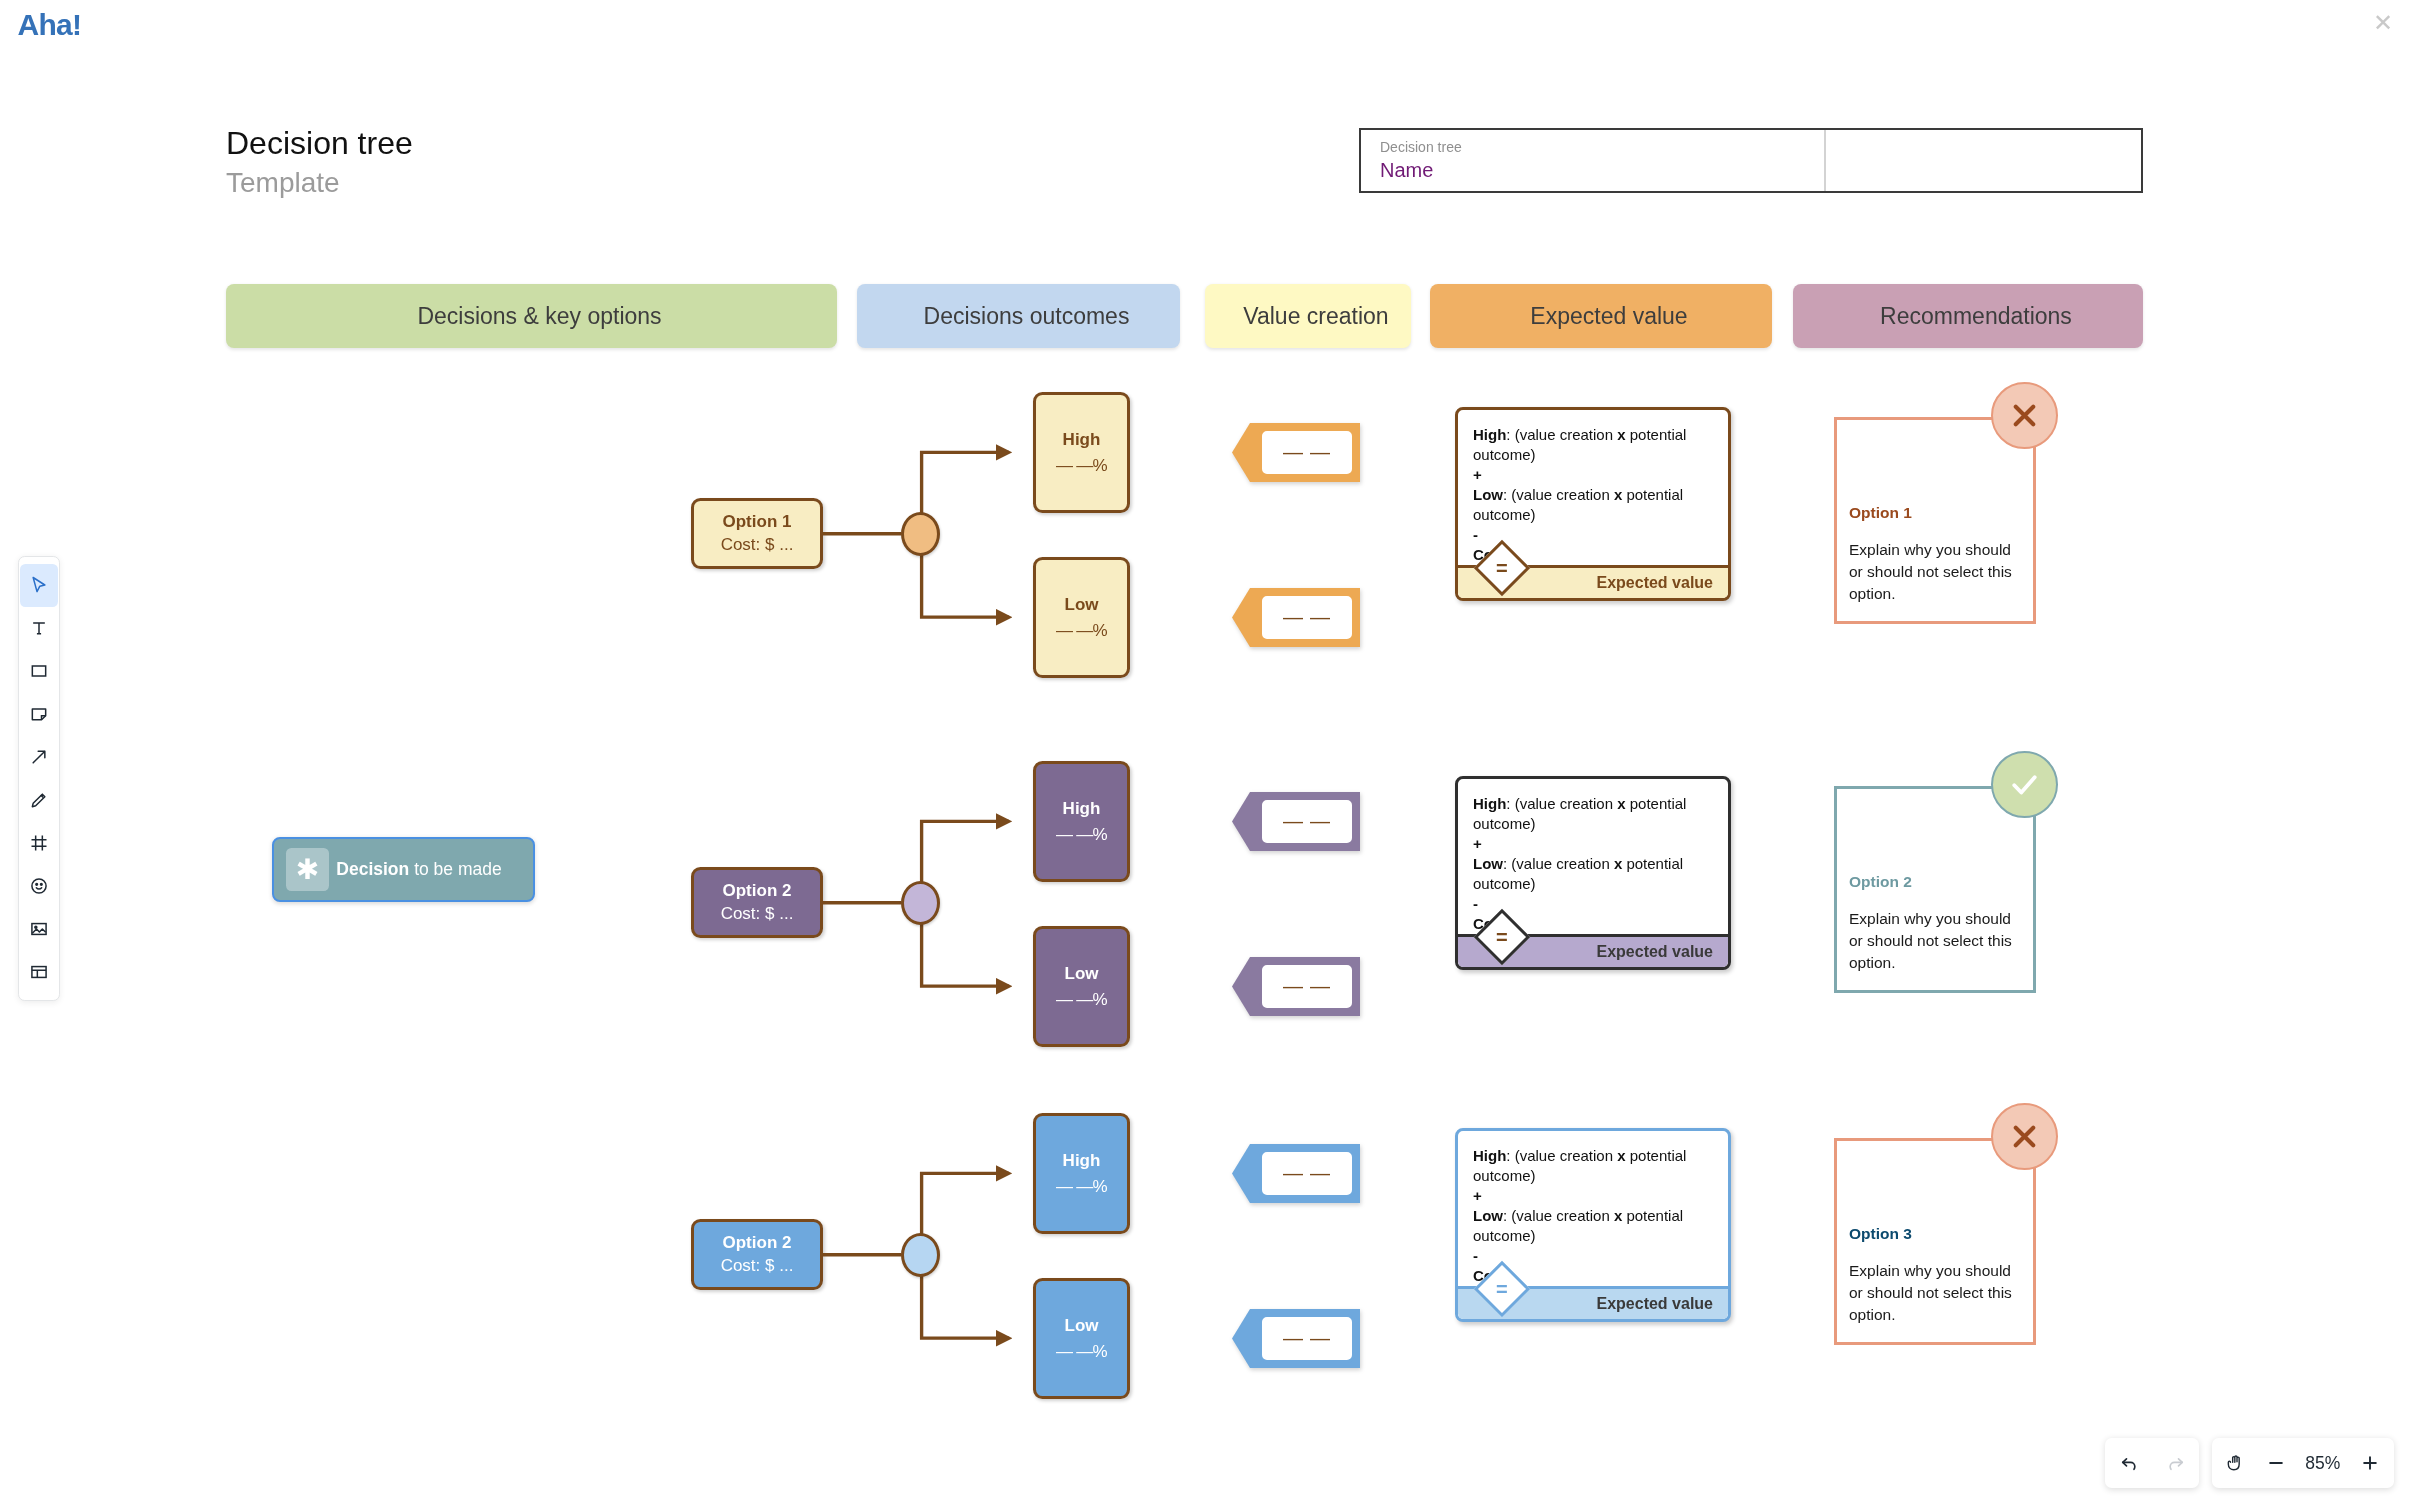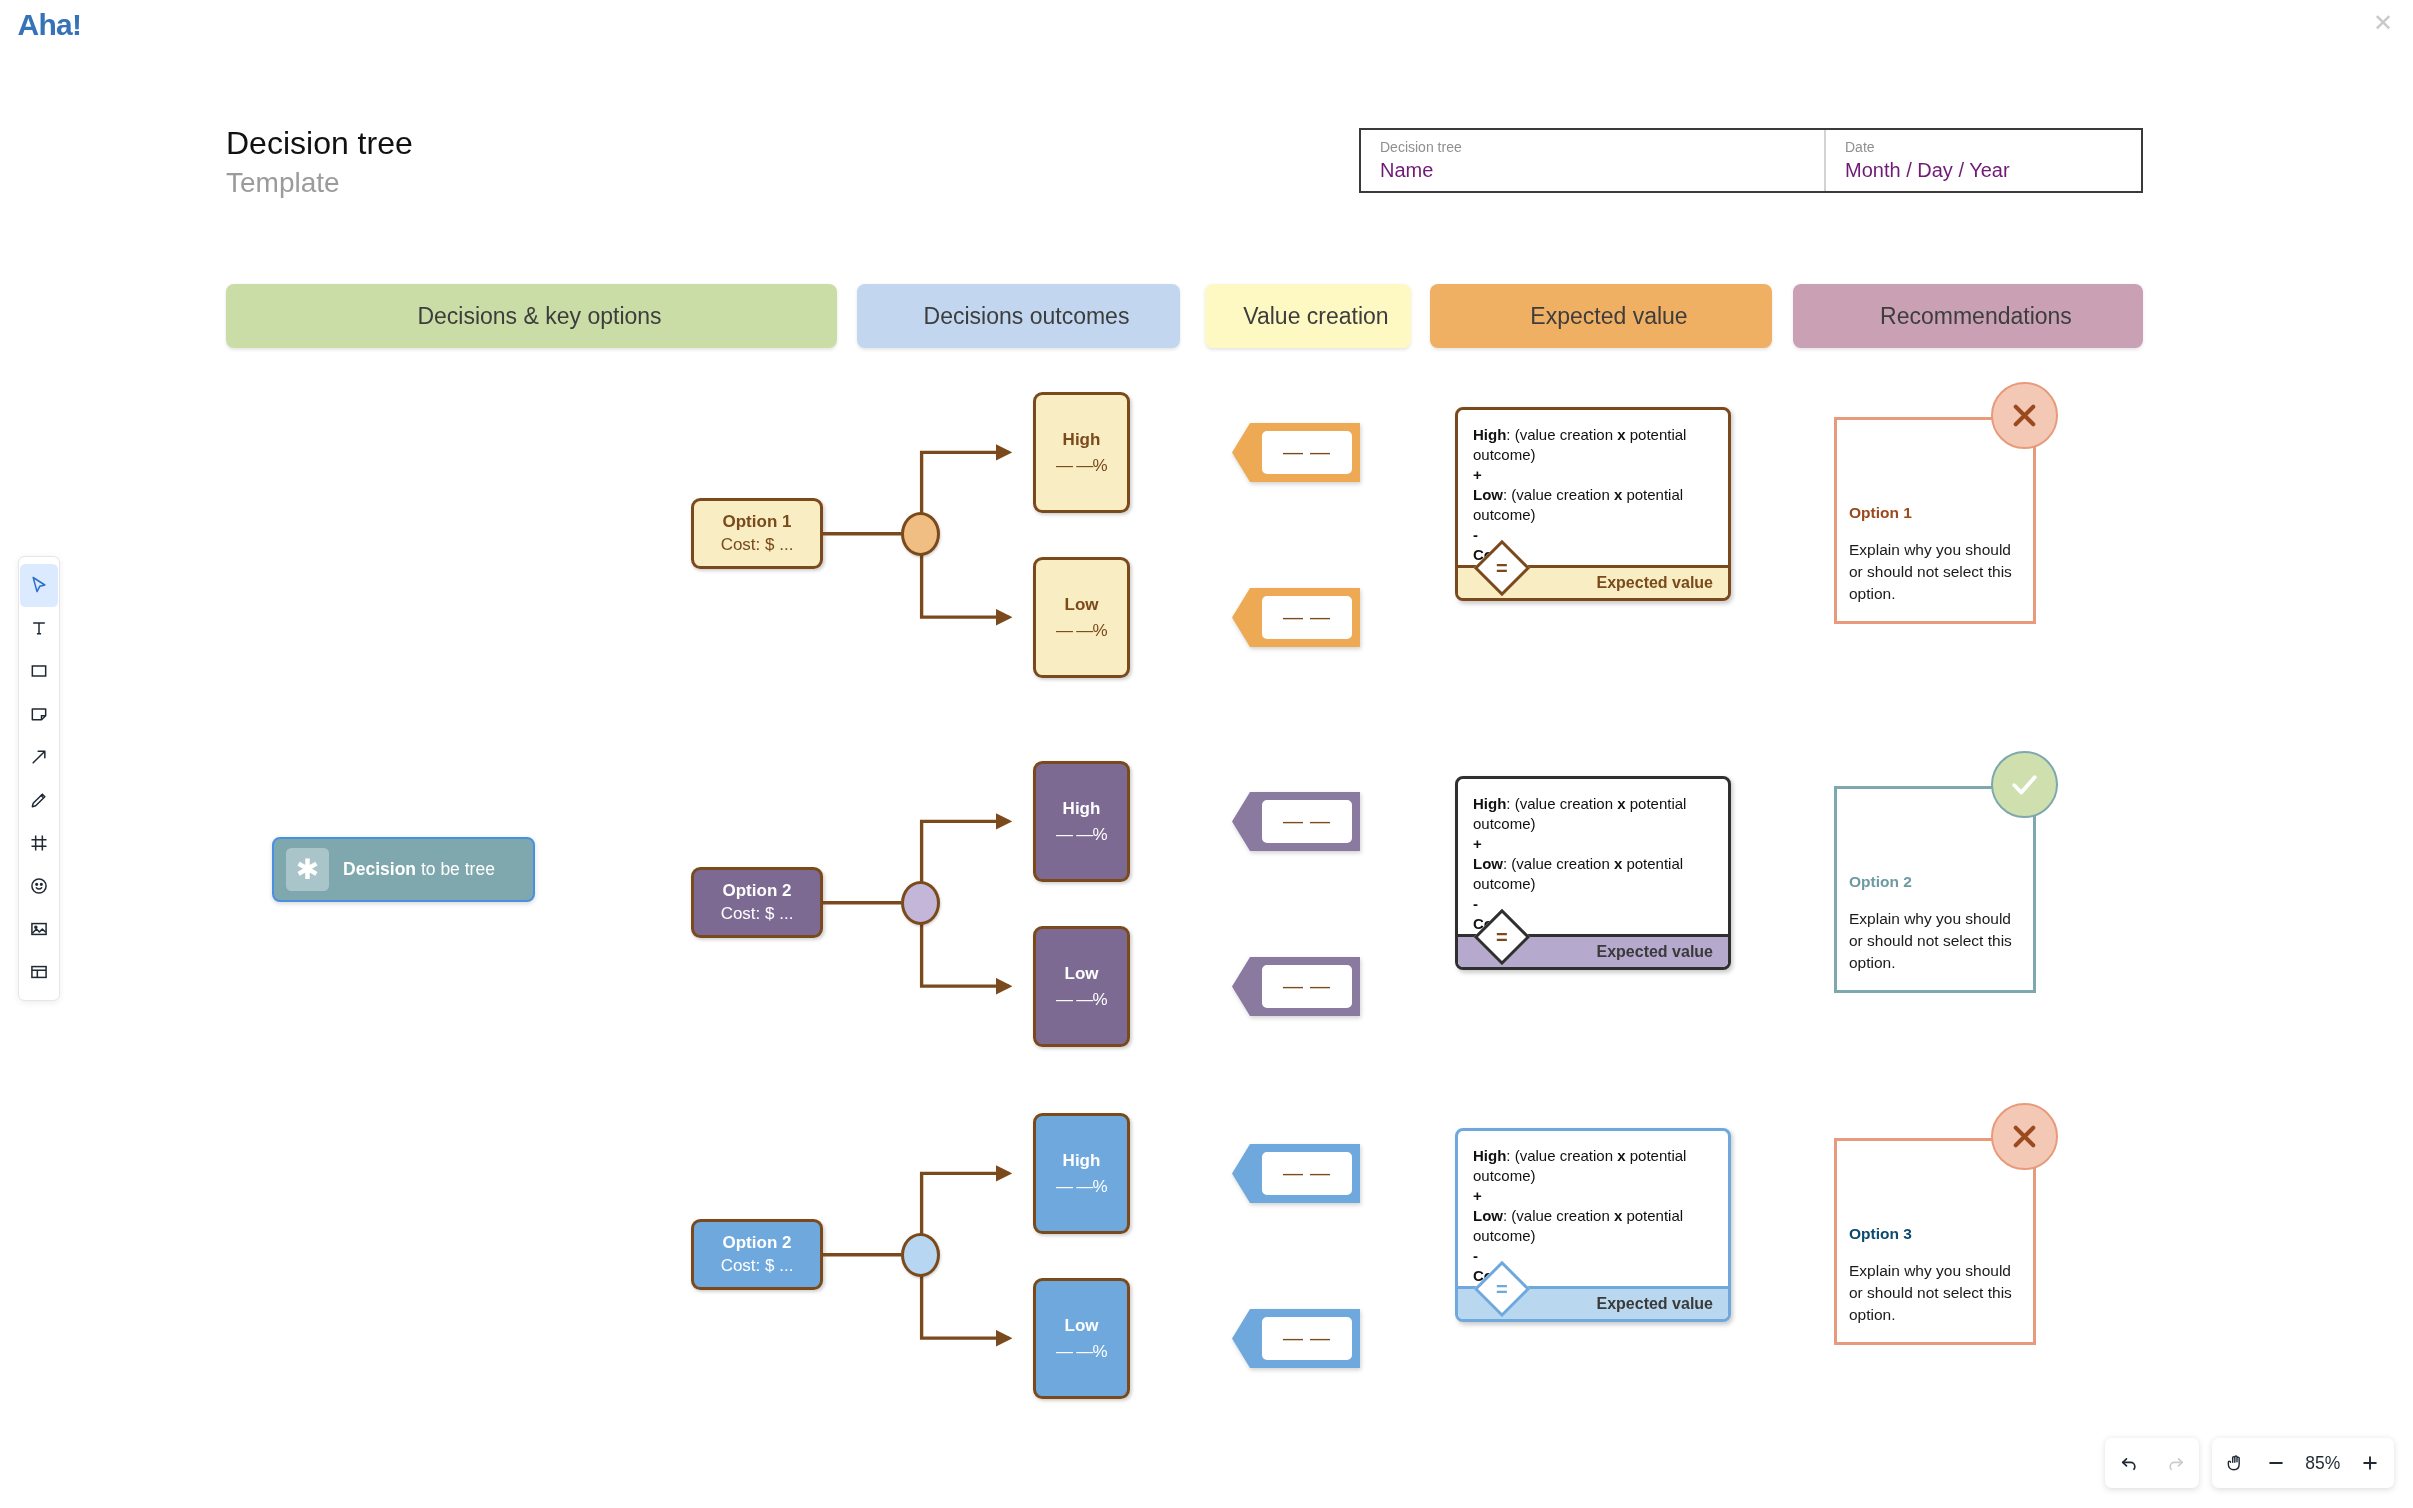--- a/index.html
+++ b/index.html
@@ -262,24 +262,20 @@
   </div>
 
   <div class="doc-title">Decision tree</div>
   <div class="doc-sub">Template</div>
 
   <div class="infobox">
     <div class="cell left">
       <div class="info-label">Decision tree</div>
       <div class="info-value">Name</div>
     </div>
-    <div class="cell right">
-      <div class="info-label">Date</div>
-      <div class="info-value">Month / Day / Year</div>
-    </div>
   </div>
 
   <div id="columns-layer">
       <div class="col-head" style="left: 226px; width: 611px; background: rgb(203, 221, 166);">
         <span>Decisions &amp; key options</span>
       </div>
       <div class="col-head" style="left: 857px; width: 323px; background: rgb(194, 215, 239);">
         <span>Decisions outcomes</span>
       </div>
       <div class="col-head" style="left: 1205px; width: 206px; background: #fef9c3;">
@@ -289,21 +285,21 @@
         <span>Expected value</span>
       </div>
       <div class="col-head" style="left: 1793px; width: 350px; background: rgb(201, 160, 180);">
         <span>Recommendations</span>
       </div>
     </div>
 
   <div class="decision-chip">
     <div class="glyph">✱</div>
     <div class="ctext">
-      <b>Decision</b><span> to be tree</span>
+      <b>Decision</b><span> to be made</span>
     </div>
   </div>
 
   <div id="rows-layer">
       <div class="row" style="top: 377px; height: 296px;">
         <div class="opt-box" style="left: 691px; top: 121px; background: rgb(248, 237, 195); color: rgb(122, 74, 28);">
           <div class="t1">Option 1</div>
           <div class="t2">Cost: $ ...</div>
         </div>
         <svg width="323" height="296" style="position: absolute; left: 822px; top: 0px;" viewBox="0 0 480 440">

